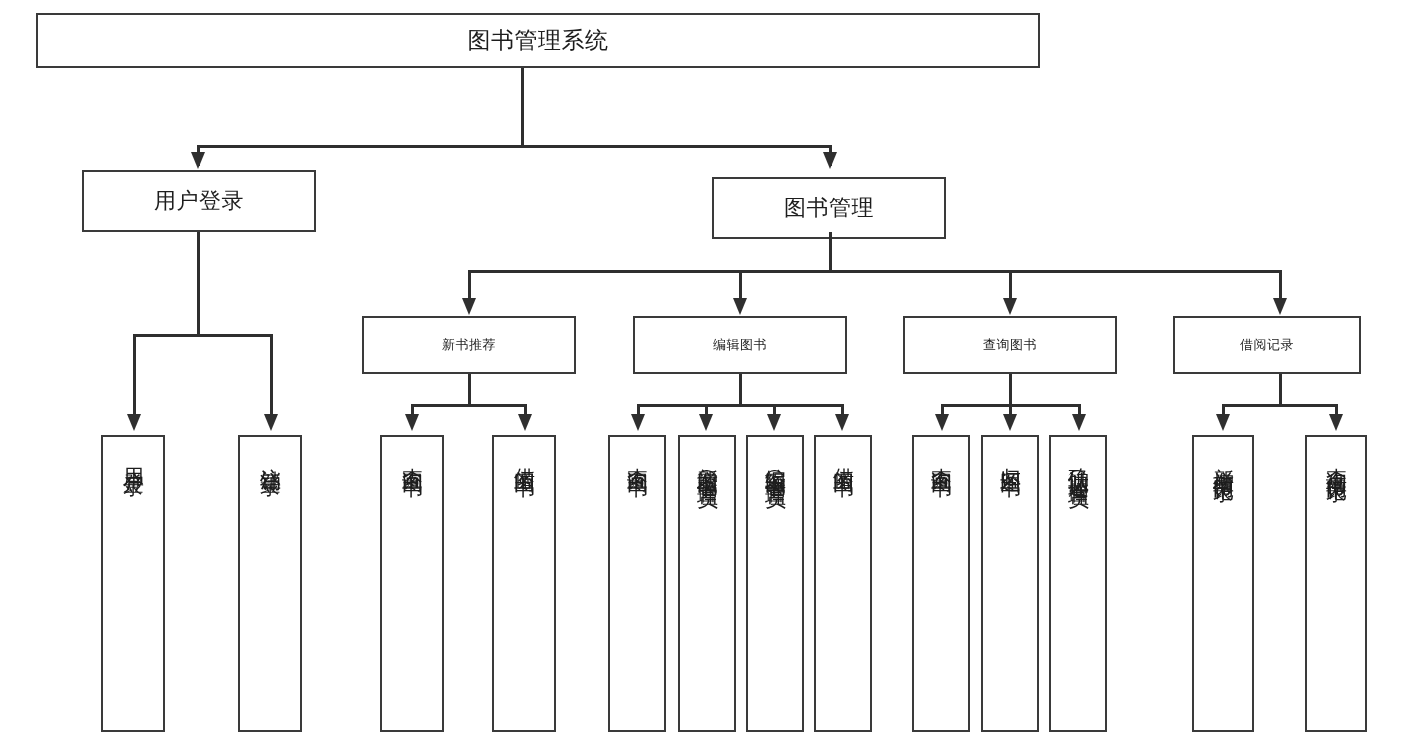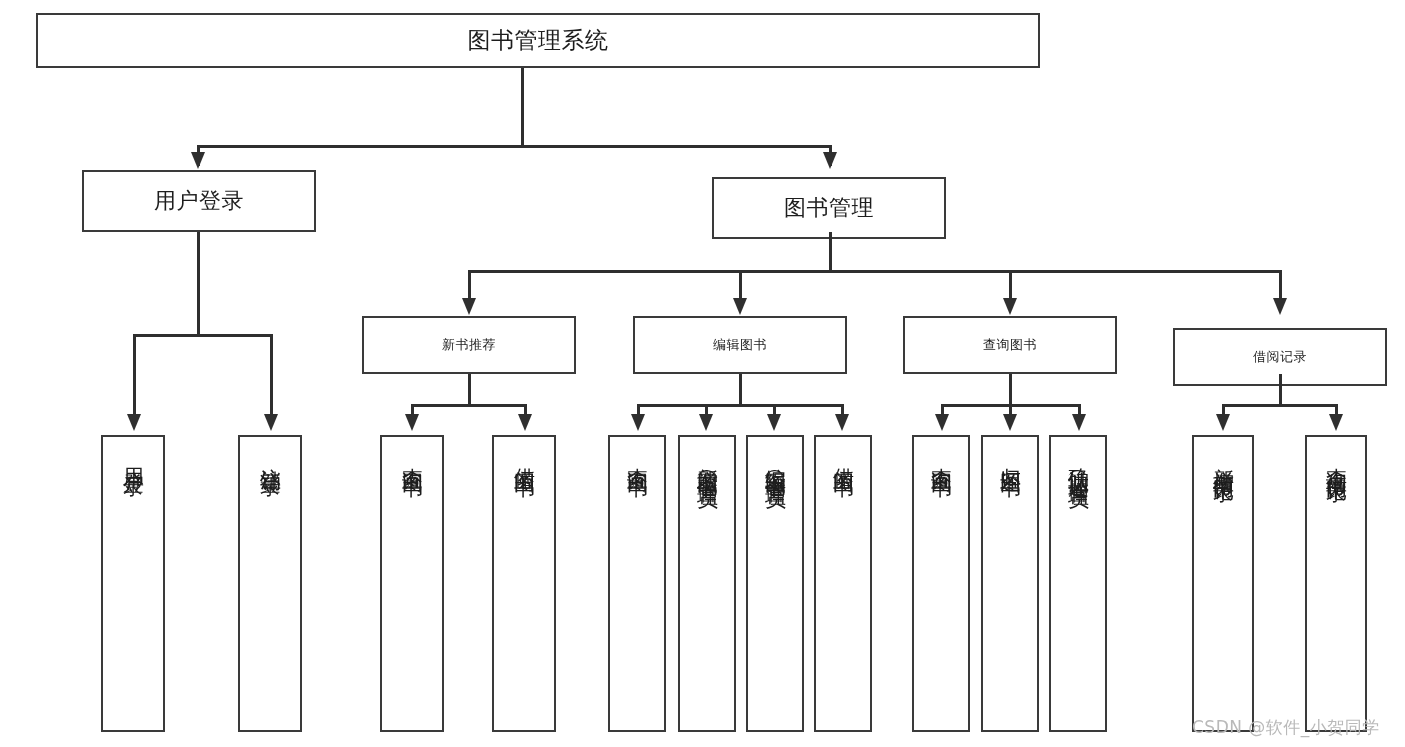--- a/index.html
+++ b/index.html
@@ -132,21 +132,21 @@
 
   <div class="node lvl3" style="left:362px; top:316px; width:214px; height:58px;">
     <span class="label">新书推荐</span>
   </div>
   <div class="node lvl3" style="left:633px; top:316px; width:214px; height:58px;">
     <span class="label">编辑图书</span>
   </div>
   <div class="node lvl3" style="left:903px; top:316px; width:214px; height:58px;">
     <span class="label">查询图书</span>
   </div>
-  <div class="node lvl3" style="left:1173px; top:328px; width:214px; height:58px;">
+  <div class="node lvl3" style="left:1173px; top:316px; width:188px; height:58px;">
     <span class="label">借阅记录</span>
   </div>
 
   <div class="ln v" style="left:468px; top:374px; height:32px;"></div>
   <div class="ln h" style="left:411px; top:404px; width:115px;"></div>
   <div class="ln v" style="left:411px; top:404px; height:14px;"></div>
   <div class="arrow" style="left:405px; top:414px;"></div>
   <div class="ln v" style="left:524px; top:404px; height:14px;"></div>
   <div class="arrow" style="left:518px; top:414px;"></div>
 
@@ -214,15 +214,14 @@
     <span class="label">确认归还（管理员）</span>
   </div>
 
   <div class="node leaf" style="left:1192px; top:435px; width:62px; height:297px;">
     <span class="label">新增借阅记录</span>
   </div>
   <div class="node leaf" style="left:1305px; top:435px; width:62px; height:297px;">
     <span class="label">查询借阅记录</span>
   </div>
 
-  <div id="watermark" style="left:1192px; top:716px;">CSDN @软件_小贺同学</div>
 
 </div>
 
 </body></html>

